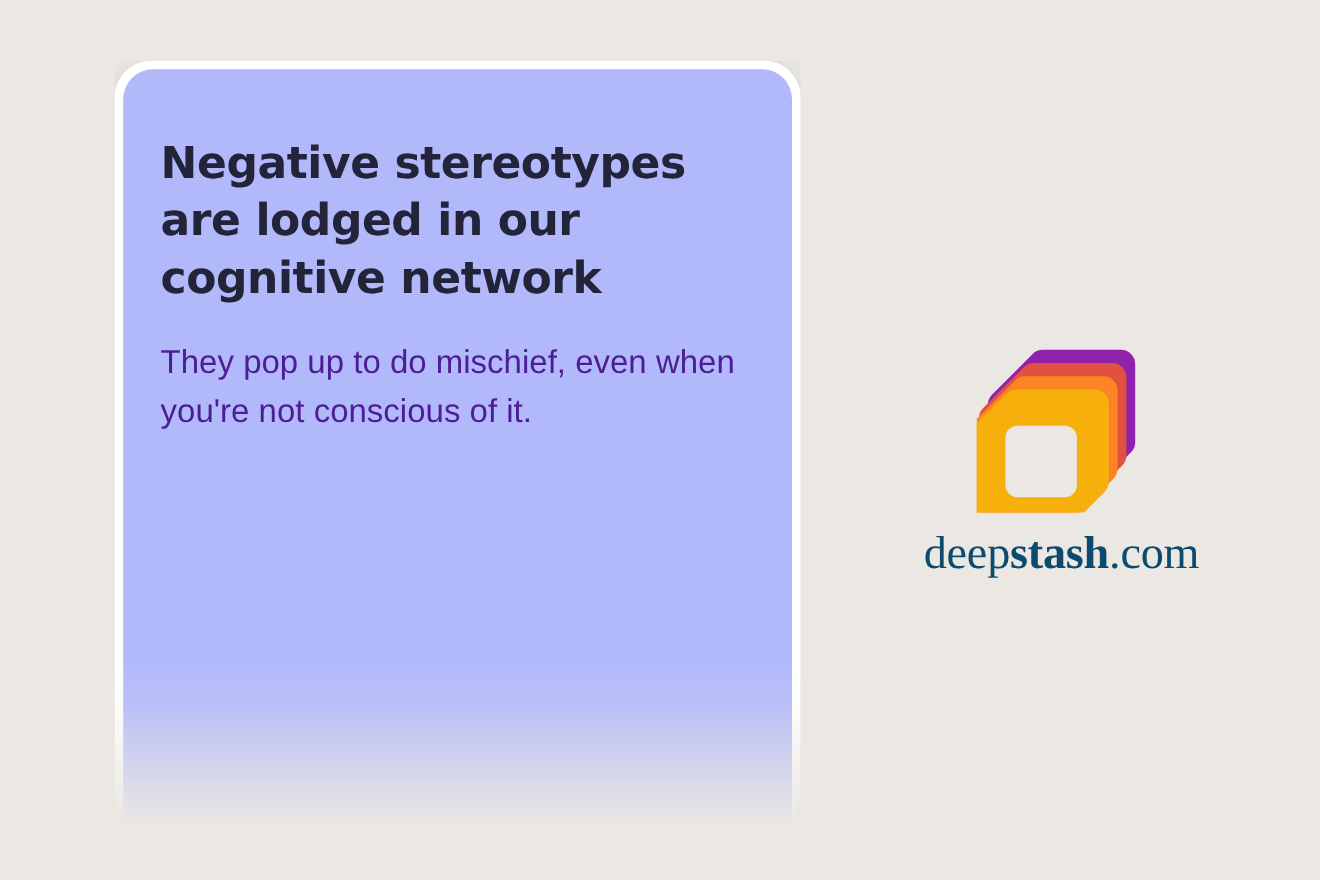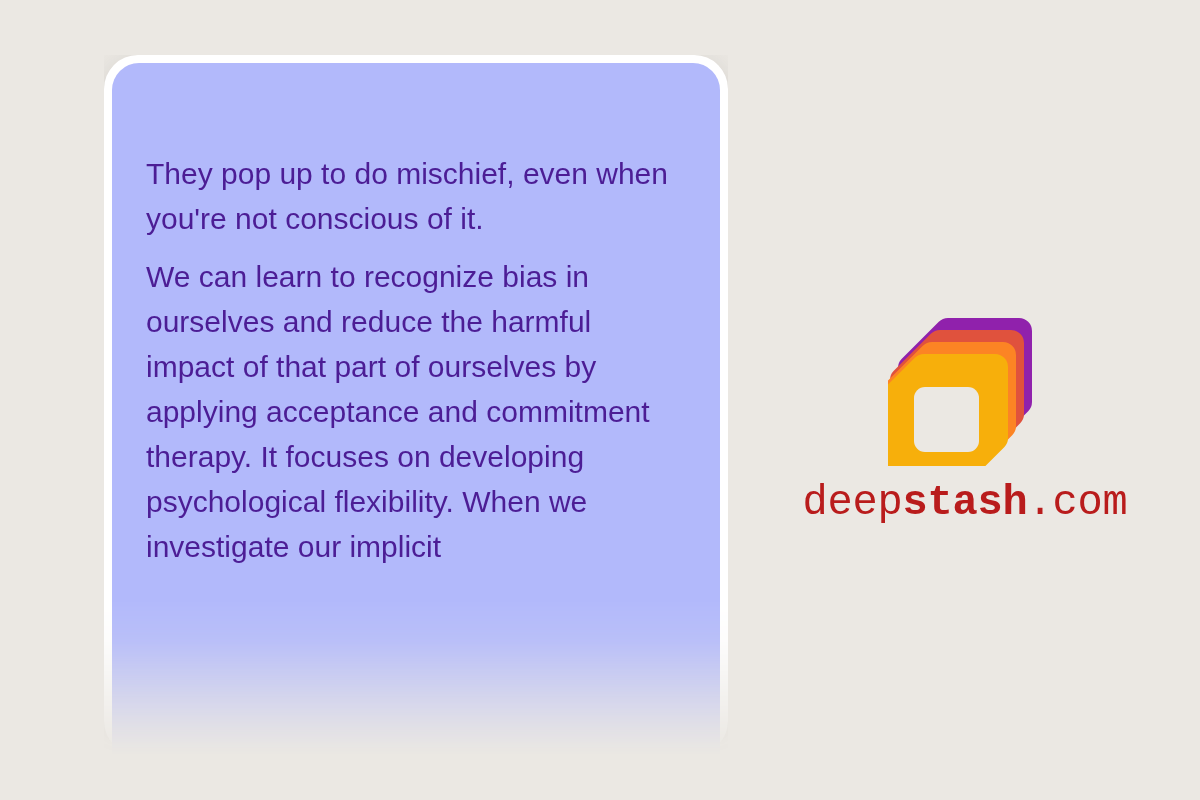--- a/index.html
+++ b/index.html
@@ -123,44 +123,44 @@
     height: 152px;
   }
   .brand-wordmark {
     position: absolute;
     left: 0;
     top: 178px;
     width: 330px;
     text-align: center;
     font-size: 42px;
     line-height: 50px;
-    color: #b91c1c;
+    color: #0c4a6e;
     white-space: nowrap;
-    font-family: Liberation Mono, monospace;
+    font-family: Liberation Serif, serif;
   }
   .wm-light { font-weight: 300; letter-spacing: -0.2px; }
   .wm-bold  { font-weight: 700; letter-spacing: -0.2px; }
 </style>
 </head>
 <body>
 
 <div id="stage">
 
   <div class="card-wrap">
     <div class="card-fade">
 
       <div class="card-frame"></div>
 
       <div class="card-surface">
         <div class="card-inner">
 
+          <h1 class="card-title">Negative stereotypes are lodged in our cognitive network</h1>
 
           <div class="card-body">
             <p class="card-para">They pop up to do mischief, even when you're not conscious of it.</p>
-            <p class="card-para">We can learn to recognize bias in ourselves and reduce the harmful impact of that part of ourselves by applying acceptance and commitment therapy. It focuses on developing psychological flexibility. When we investigate our implicit</p>
           </div>
 
         </div>
       </div>
 
     </div>
   </div>
 
   <div class="brand">
 

